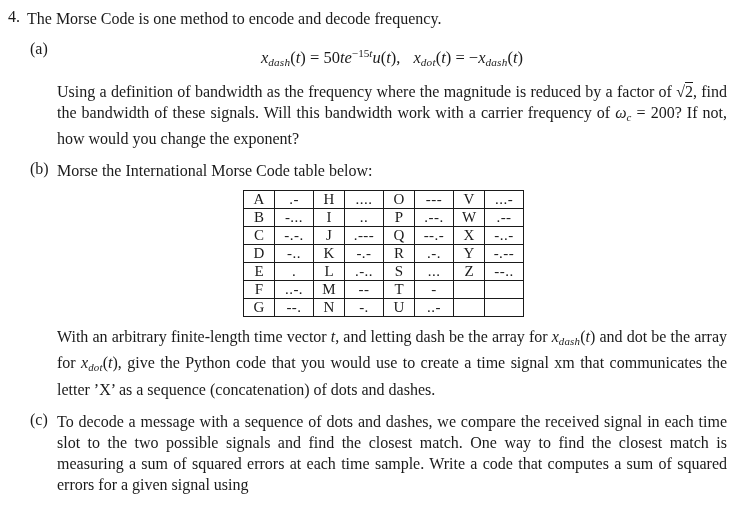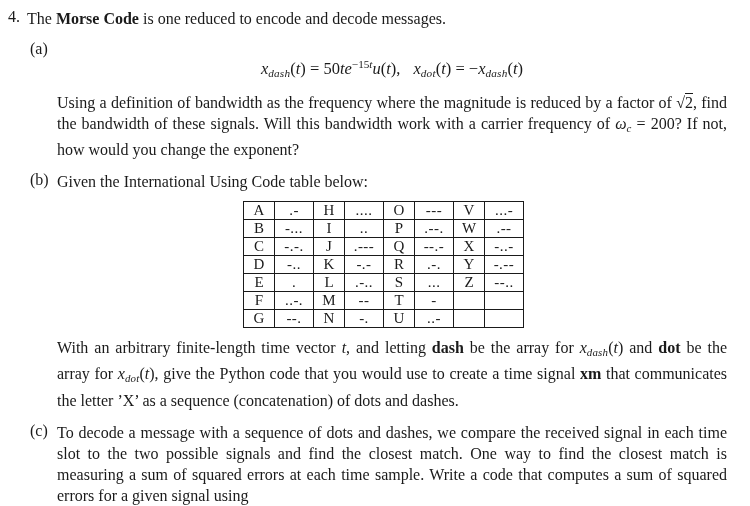--- a/index.html
+++ b/index.html
@@ -24,30 +24,30 @@
   .row { display: flex; align-items: flex-start; }
   .num { flex: none; width: 19px; }
   .part { margin-left: 22px; margin-top: 11px; }
   .plabel { flex: none; width: 27px; }
   .pbody { flex: 1; min-width: 0; }
   p.para {
     margin: 0;
     line-height: 21px;
     text-align: justify;
   }
-  .b { font-weight: bold; }
+  .b { font-weight: normal; }
   .i { font-style: italic; }
   .sub { font-size: 0.68em; vertical-align: -0.3em; letter-spacing: 0.2px; }
   .sup { font-size: 0.68em; vertical-align: 0.5em; }
   .gap { margin-right: 13px; }
   .radarg { border-top: 1.2px solid #1a1a1a; }
   .equation {
     text-align: center;
     line-height: 24px;
-    margin: 12px 0 7px 0;
+    margin: 1px 0 7px 0;
     font-size: 16.5px;
   }
   .para2 { margin-top: 6px; }
   table.morse {
     border-collapse: collapse;
     margin: 9px 0 9px 186px;
     font-size: 15px;
   }
   table.morse td {
     border: 1px solid #1a1a1a;
@@ -60,35 +60,35 @@
   td.letter { width: 26px; }
   td.code { width: 34px; letter-spacing: 0.5px; }
 </style>
 </head>
 <body>
 
 <div class="page">
 
   <div class="row">
     <span class="num">4.</span>
-    <p class="para"><span>The </span><span class="b">Morse Code</span><span> is one reduced to encode and decode messages.</span></p>
+    <p class="para"><span>The </span><span class="b">Morse Code</span><span> is one method to encode and decode frequency.</span></p>
   </div>
 
   <div class="part row">
     <span class="plabel">(a)</span>
     <div class="pbody">
       <div class="equation"><span class="i">x</span><span class="sub i">dash</span><span>(</span><span class="i">t</span><span>) = 50</span><span class="i">te</span><span class="sup">−15</span><span class="sup i">t</span><span class="i">u</span><span>(</span><span class="i">t</span><span class="gap">),</span><span class="i">x</span><span class="sub i">dot</span><span>(</span><span class="i">t</span><span>) = −</span><span class="i">x</span><span class="sub i">dash</span><span>(</span><span class="i">t</span><span>)</span></div>
       <p class="para para2"><span>Using a definition of bandwidth as the frequency where the magnitude is reduced by a factor of </span><span>√</span><span class="radarg">2</span><span>, find the bandwidth of these signals. Will this bandwidth work with a carrier frequency of </span><span class="i">ω</span><span class="sub i">c</span><span> = 200? If not, how would you change the exponent?</span></p>
     </div>
   </div>
 
   <div class="part row">
     <span class="plabel">(b)</span>
     <div class="pbody">
-      <p class="para"><span>Given the International Using Code table below:</span></p>
+      <p class="para"><span>Morse the International Morse Code table below:</span></p>
       <table class="morse">
         <tbody>
             <tr>
               <td class="letter">A</td>
               <td class="code">.-</td>
               <td class="letter">H</td>
               <td class="code">....</td>
               <td class="letter">O</td>
               <td class="code">---</td>
               <td class="letter">V</td>

